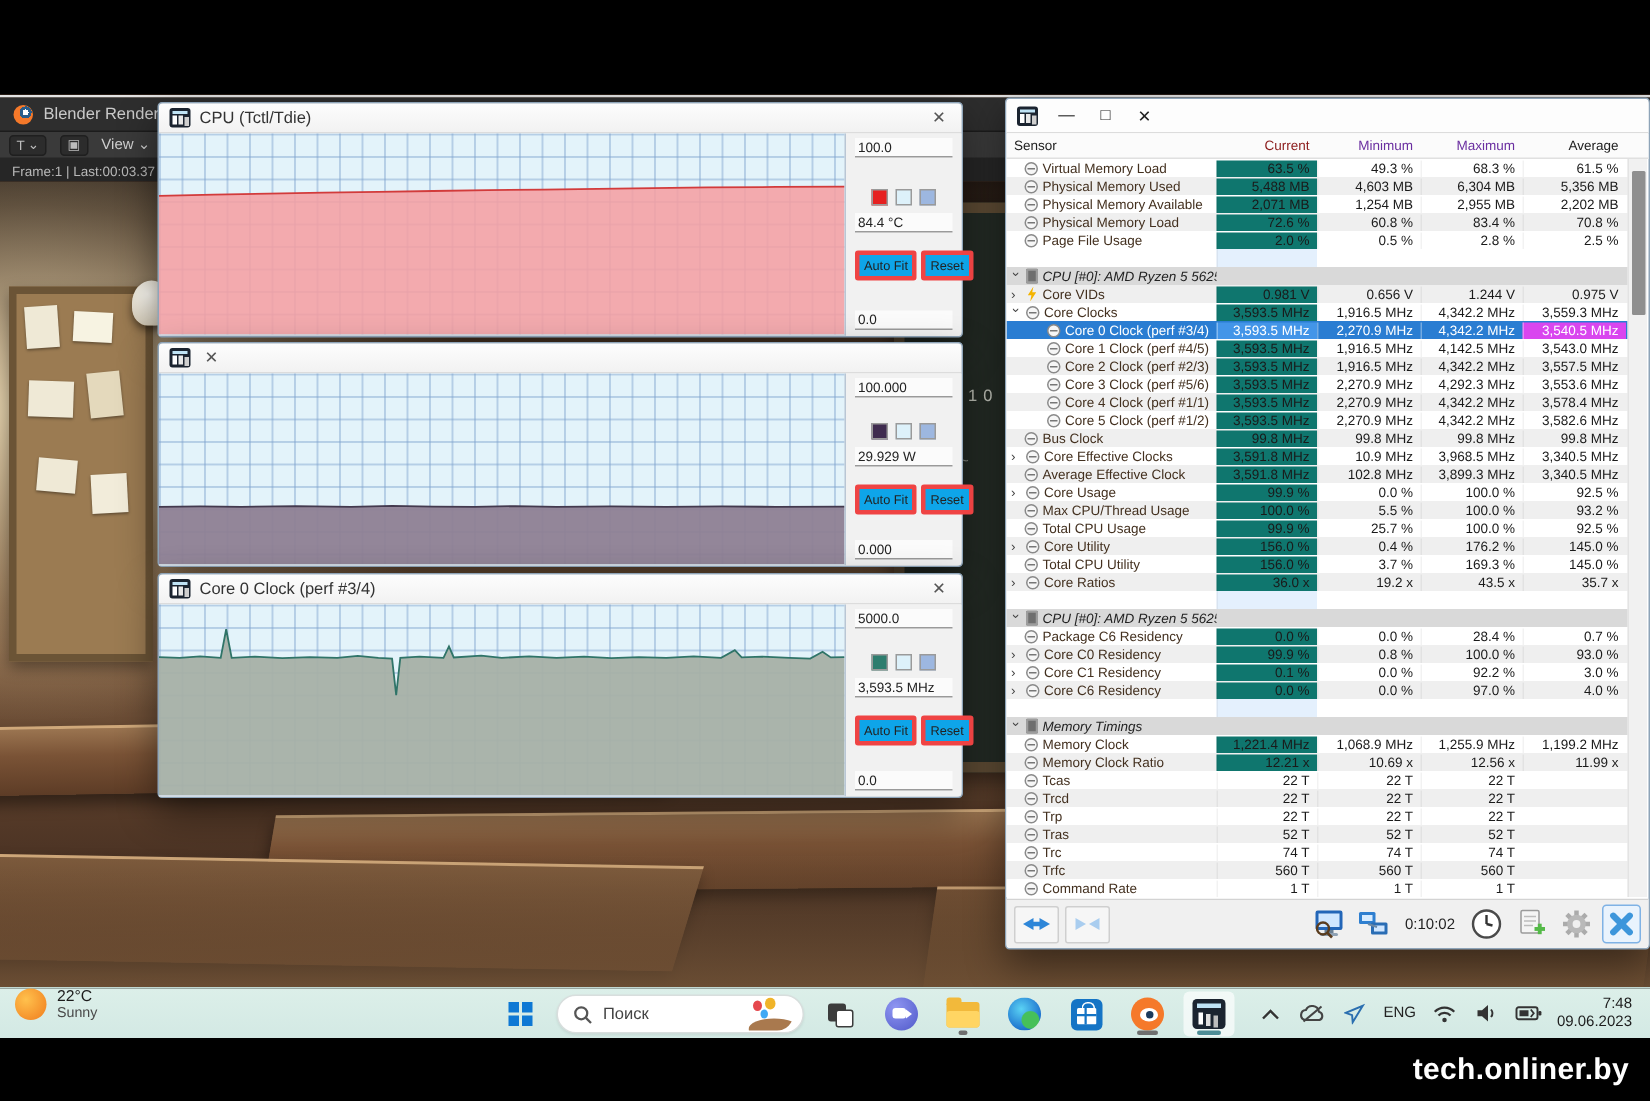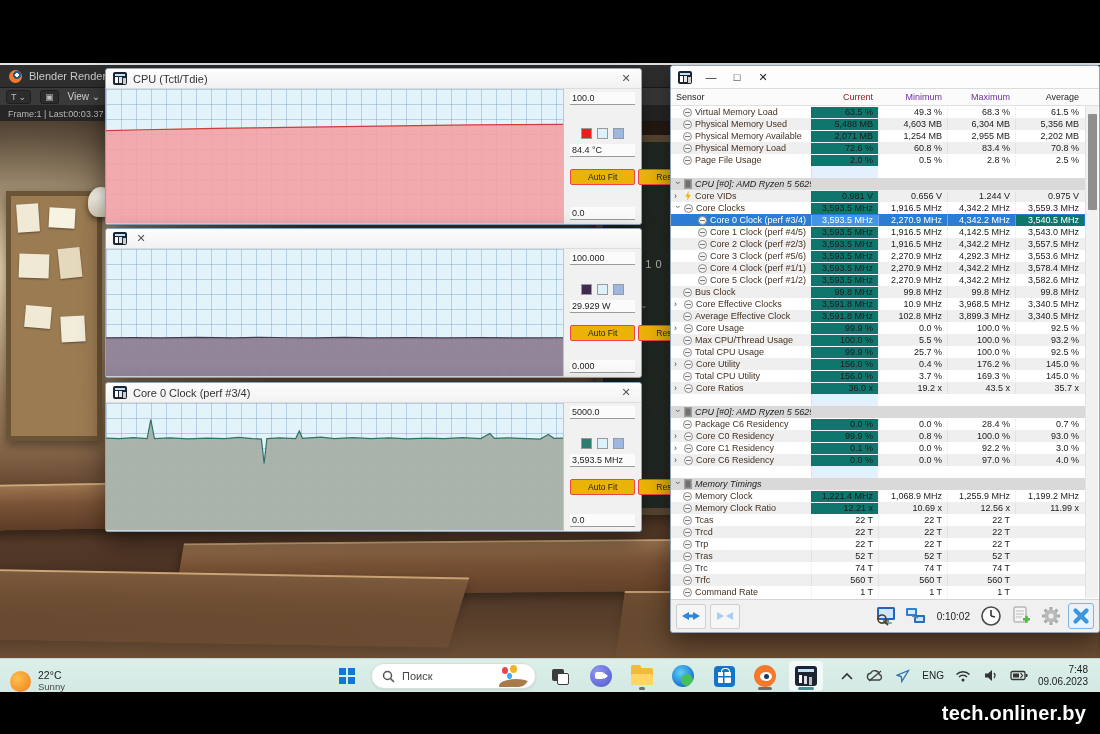--- a/index.html
+++ b/index.html
@@ -59,21 +59,21 @@
   .garea{position:relative;flex:1;margin:0;border-right:1px solid #b9c6d4;border-bottom:1px solid #cfd8e2;
     background-color:#e3f3fa;
     background-image:linear-gradient(to right,rgba(125,162,205,.45) 1px,transparent 1px),linear-gradient(to bottom,rgba(125,162,205,.45) 1px,transparent 1px);
     background-size:15px 15px;}
   .gpanel{width:77px;background:#f1f1f1;display:flex;flex-direction:column;align-items:stretch;padding:3px 6px 4px 6px;border-radius:0 0 3px 0;}
   .scalebox{font-size:9px;color:#222;border-bottom:1px solid #9a9a9a;padding:1px 2px;background:#fbfbfb;}
   .swatches{display:flex;gap:5px;justify-content:center;margin-top:auto;}
   .sw{width:11px;height:11px;border:1px solid #9a9a9a;}
   .valbox{font-size:9px;color:#222;border-bottom:1px solid #9a9a9a;padding:1px 2px;margin-top:5px;background:#fbfbfb;}
   .gbtns{display:flex;gap:3px;margin-top:12px;}
-  .gbtn{font-size:8.5px;color:#222;border:1px solid #ef4444;background:#eab308;border-radius:2px;padding:2px 17px;white-space:nowrap;}
+  .gbtn{font-size:8.5px;color:#222;border:3px solid #ef4444;background:#0ea5e9;border-radius:2px;padding:2px 3px;white-space:nowrap;}
   .scalemin{margin-top:auto;}
 
   
   .hw{left:670px;top:2px;width:430px;height:568px;background:#fff;}
   .hw .titlebar{height:23px;background:#fdfdfd;}
   .hw-controls{display:flex;align-items:center;gap:0;}
   .wbtn{width:26px;text-align:center;font-size:11px;color:#222;}
   .hw-head{display:grid;grid-template-columns:140px 67px 69px 68px 69px;height:17px;align-items:center;border-bottom:1px solid #e0e0e0;background:#fbfbfb;font-size:9px;padding-right:0;}
   .hw-head .hc{padding:0 5px;white-space:nowrap;overflow:hidden;}
   .hc.r{text-align:right;}
@@ -92,40 +92,40 @@
   .lbl{color:#43301f;}
   .vcell{text-align:right;padding-right:5px;color:#1a1a1a;white-space:nowrap;border-left:1px solid rgba(0,0,0,.05);}
   .vcell.cur{background:#0f766e;}
   .vcell.cur.plain{background:transparent;}
   .hrow.alt .vcell.cur.plain{background:transparent;}
   .vcell.gapcur{background:#e4f0fd;height:100%;}
   .hrow.sel{background:#2a7dd2;}
   .hrow.sel .lbl{color:#fff;}
   .hrow.sel .vcell{color:#fff;border-left-color:rgba(255,255,255,.35);}
   .hrow.sel .vcell.cur{background:#4395e8;}
-  .hrow.sel .vcell.avg{background:#0f766e;}
+  .hrow.sel .vcell.avg{background:#d946ef;}
   .gauge{flex:0 0 auto;width:9px;height:9px;border-radius:50%;border:1px solid #8a8a8a;background:#f6f6f6 linear-gradient(#777,#777) center/5px 1px no-repeat;}
   .chip{flex:0 0 auto;width:8px;height:10px;background:#6f6f6f;border-radius:1px;box-shadow:inset 0 0 0 1.5px #9d9d9d;}
   .bolt{flex:0 0 auto;width:8px;height:10px;background:#f4b400;clip-path:polygon(62% 0,15% 58%,45% 58%,35% 100%,85% 38%,52% 38%);}
   .tri{flex:0 0 auto;width:7px;margin-left:-9px;color:#444;font-size:9px;line-height:9px;transform-origin:45% 50%;}
   .tri.open{transform:rotate(90deg);}
   .hrow .tri{display:inline-block;}
   .sfill{grid-column:2 / 6;height:100%;}
 
   
   .hw-toolbar{position:absolute;left:0;bottom:0;width:428px;height:33px;background:#f0f0f0;border-top:1px solid #d3d3d3;display:flex;align-items:center;gap:4px;padding:0 5px;border-radius:0 0 3px 3px;}
   .tbtn{width:30px;height:25px;border:1px solid #cfcfcf;border-radius:2px;background:#f6f6f6;display:flex;align-items:center;justify-content:center;}
   .tico{width:26px;height:26px;display:flex;align-items:center;justify-content:center;border-radius:3px;}
   .tico.active{background:#e9f3fd;border:1px solid #7fb2e5;}
   .timer{font-size:10px;color:#222;margin:0 4px;}
   .spacer{margin-left:auto;}
 
   
   .taskbar{position:absolute;left:0;top:658px;width:1100px;height:34px;background:linear-gradient(#dcefe9,#d3e9e4);border-top:1px solid #c2d8d2;display:flex;align-items:center;}
-  .weather{display:flex;align-items:flex-end;gap:7px;padding:0 10px;height:100%;}
+  .weather{display:flex;align-items:flex-start;gap:7px;padding:0 10px;height:100%;}
   .sun{width:21px;height:21px;border-radius:50%;background:radial-gradient(circle at 35% 35%,#ffc14d,#f07c1d);}
   .wtxt{display:flex;flex-direction:column;line-height:11px;}
   .wtemp{font-size:10.5px;color:#1c1c1c;}
   .wcond{font-size:9.5px;color:#4a4a4a;}
   .tb-center{position:absolute;left:330px;top:0;height:34px;display:flex;align-items:center;gap:7px;}
   .startbtn{width:34px;height:30px;display:flex;align-items:center;justify-content:center;border-radius:4px;}
   .winlogo{width:16px;height:16px;display:grid;grid-template-columns:7px 7px;grid-template-rows:7px 7px;gap:2px;}
   .winlogo i{background:#0e78d4;}
   .searchpill{width:165px;height:26px;background:#fff;border:1px solid #d8dedd;border-radius:13px;display:flex;align-items:center;gap:7px;padding:0 6px 0 10px;box-shadow:0 1px 2px rgba(0,0,0,.08);}
   .searchtxt{font-size:11px;color:#444;flex:1;}

